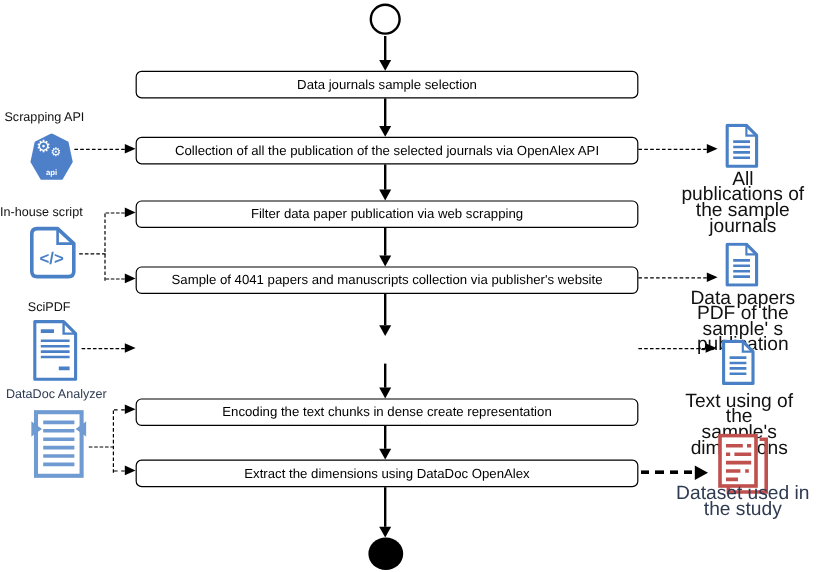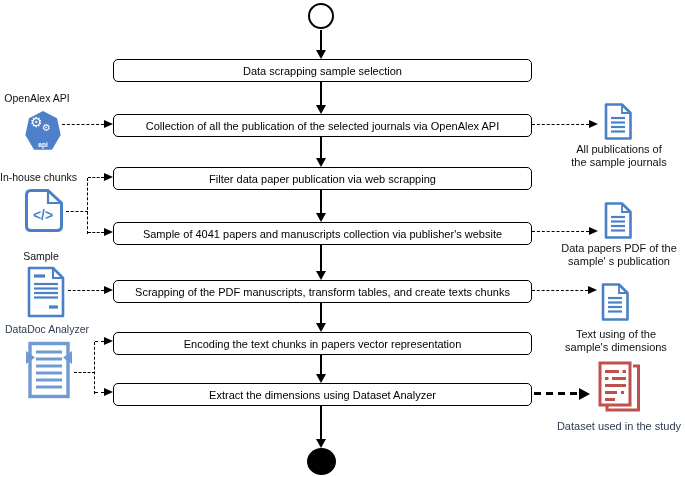--- a/index.html
+++ b/index.html
@@ -22,21 +22,21 @@
   .dash{position:absolute;height:0;border-top:1.6px dashed #000;}
   .dashv{position:absolute;width:0;border-left:1.6px dashed #000;}
   .arr-r{position:absolute;width:0;height:0;
          border-top:4.5px solid transparent;border-bottom:4.5px solid transparent;border-left:9px solid #000;}
   .dashbold{position:absolute;height:3px;
          background:repeating-linear-gradient(90deg,#000 0 7px,transparent 7px 12px);}
   .arr-r-big{position:absolute;width:0;height:0;
          border-top:6px solid transparent;border-bottom:6px solid transparent;border-left:11px solid #000;}
   
   .toollbl{position:absolute;font-size:10.5px;text-align:center;white-space:nowrap;color:#111;}
-  .outlbl{position:absolute;font-size:11px;line-height:13px;text-align:center;color:#111;}
+  .outlbl{position:absolute;font-size:16px;line-height:13px;text-align:center;color:#111;}
   .navy{color:#2e3b52;}
   .icon{position:absolute;}
   
   .hepta{position:absolute;left:25px;top:111px;width:36px;height:40px;background:#4d80c9;
          clip-path:polygon(50% 0%,89% 18%,99% 60%,75% 97%,25% 97%,1% 60%,11% 18%);}
   .hepta .g1{position:absolute;left:5px;top:3px;font-size:14px;color:#fff;}
   .hepta .g2{position:absolute;left:17px;top:11px;font-size:10px;color:#fff;}
   .hepta .api{position:absolute;bottom:3px;left:0;width:100%;text-align:center;
               font-size:6.5px;font-weight:bold;color:#fff;}
 </style>
@@ -57,53 +57,52 @@
   <div class="vhead" style="top:213px"></div>
   <div class="vline" style="top:245px;height:26px"></div>
   <div class="vhead" style="top:271px"></div>
   <div class="vline" style="top:303px;height:20px"></div>
   <div class="vhead" style="top:323px"></div>
   <div class="vline" style="top:355px;height:19px"></div>
   <div class="vhead" style="top:374px"></div>
   <div class="vline" style="top:406px;height:33px"></div>
   <div class="vhead" style="top:439px"></div>
 
-  <div class="fbox" style="top:59px">Data scrapping sample selection</div>
+  <div class="fbox" style="top:59px">Data journals sample selection</div>
   <div class="fbox" style="top:114px">Collection of all the publication of the selected journals via OpenAlex API</div>
   <div class="fbox" style="top:167px">Filter data paper publication via web scrapping</div>
   <div class="fbox" style="top:222px">Sample of 4041 papers and manuscripts collection via publisher's website</div>
-  <div class="fbox" style="top:280px">Scrapping of the PDF manuscripts, transform tables, and create texts chunks</div>
-  <div class="fbox" style="top:332px">Encoding the text chunks in papers vector representation</div>
-  <div class="fbox" style="top:383px">Extract the dimensions using Dataset Analyzer</div>
+  <div class="fbox" style="top:332px">Encoding the text chunks in dense create representation</div>
+  <div class="fbox" style="top:383px">Extract the dimensions using DataDoc OpenAlex</div>
 
   <div class="end"></div>
 
-  <div class="toollbl" style="left:1px;top:92px;width:72px">OpenAlex API</div>
+  <div class="toollbl" style="left:1px;top:92px;width:72px">Scrapping API</div>
   <div class="hepta">
     <span class="g1">⚙</span>
     <span class="g2">⚙</span>
     <span class="api">api</span>
   </div>
   <div class="dash" style="left:62px;top:124px;width:42px"></div>
   <div class="arr-r" style="left:104px;top:120px"></div>
 
-  <div class="toollbl" style="left:0;top:171px;width:66px">In-house chunks</div>
+  <div class="toollbl" style="left:0;top:171px;width:66px">In-house script</div>
   <svg class="icon" style="left:24px;top:188px" width="40" height="45" viewBox="0 0 40 45">
     <path d="M7 2.5 H24 L37.5 15 V38 Q37.5 42.5 33 42.5 H7 Q2.5 42.5 2.5 38 V7 Q2.5 2.5 7 2.5 Z" fill="#fff" stroke="#4a80c6" stroke-width="3" stroke-linejoin="round"></path>
     <path d="M24 3 V15 H37" fill="none" stroke="#4a80c6" stroke-width="2.2"></path>
     <text x="19" y="32" text-anchor="middle" font-size="14" font-weight="bold" fill="#4a80c6">&lt;/&gt;</text>
   </svg>
   <div class="dash" style="left:66px;top:211px;width:22px"></div>
   <div class="dashv" style="left:87px;top:178px;height:56px"></div>
   <div class="dash" style="left:88px;top:177px;width:16px"></div>
   <div class="arr-r" style="left:104px;top:173px"></div>
   <div class="dash" style="left:88px;top:232px;width:16px"></div>
   <div class="arr-r" style="left:104px;top:228px"></div>
 
-  <div class="toollbl" style="left:11px;top:250px;width:60px">Sample</div>
+  <div class="toollbl" style="left:11px;top:250px;width:60px">SciPDF</div>
   <svg class="icon" style="left:25px;top:266px" width="42" height="52" viewBox="0 0 42 52">
     <path d="M4 2 H28 L38 12 V50 H4 Z" fill="#fff" stroke="#4a80c6" stroke-width="2.6" stroke-linejoin="round"></path>
     <path d="M28 2 V12 H38" fill="none" stroke="#4a80c6" stroke-width="2"></path>
     <line x1="9" y1="10" x2="20" y2="10" stroke="#4a80c6" stroke-width="3.2"></line>
     <line x1="9" y1="18" x2="33" y2="18" stroke="#4a80c6" stroke-width="2.2"></line>
     <line x1="9" y1="22.5" x2="33" y2="22.5" stroke="#4a80c6" stroke-width="2.2"></line>
     <line x1="9" y1="27" x2="33" y2="27" stroke="#4a80c6" stroke-width="2.2"></line>
     <line x1="9" y1="31.5" x2="33" y2="31.5" stroke="#4a80c6" stroke-width="2.2"></line>
     <line x1="24" y1="41" x2="33" y2="41" stroke="#4a80c6" stroke-width="3.2"></line>
   </svg>
@@ -181,17 +180,17 @@
     <rect x="4" y="2" width="30" height="42" fill="#fff" stroke="#c0504d" stroke-width="3"></rect>
     <line x1="9" y1="10.5" x2="23" y2="10.5" stroke="#c0504d" stroke-width="3"></line>
     <line x1="26.5" y1="10.5" x2="30" y2="10.5" stroke="#c0504d" stroke-width="3"></line>
     <line x1="9" y1="17.5" x2="12.5" y2="17.5" stroke="#c0504d" stroke-width="3"></line>
     <line x1="16" y1="17.5" x2="30" y2="17.5" stroke="#c0504d" stroke-width="3"></line>
     <line x1="9" y1="24.5" x2="30" y2="24.5" stroke="#c0504d" stroke-width="3"></line>
     <line x1="9" y1="31.5" x2="21" y2="31.5" stroke="#c0504d" stroke-width="3"></line>
     <line x1="25" y1="31.5" x2="28" y2="31.5" stroke="#c0504d" stroke-width="3"></line>
     <line x1="9" y1="38.5" x2="19" y2="38.5" stroke="#c0504d" stroke-width="3"></line>
   </svg>
-  <div class="outlbl navy" style="left:554px;top:420px;width:130px">
+  <div class="outlbl navy" style="left:554px;top:405px;width:130px">
     <span>Dataset used in the study</span>
   </div>
 
 </div>
 
 </body></html>

